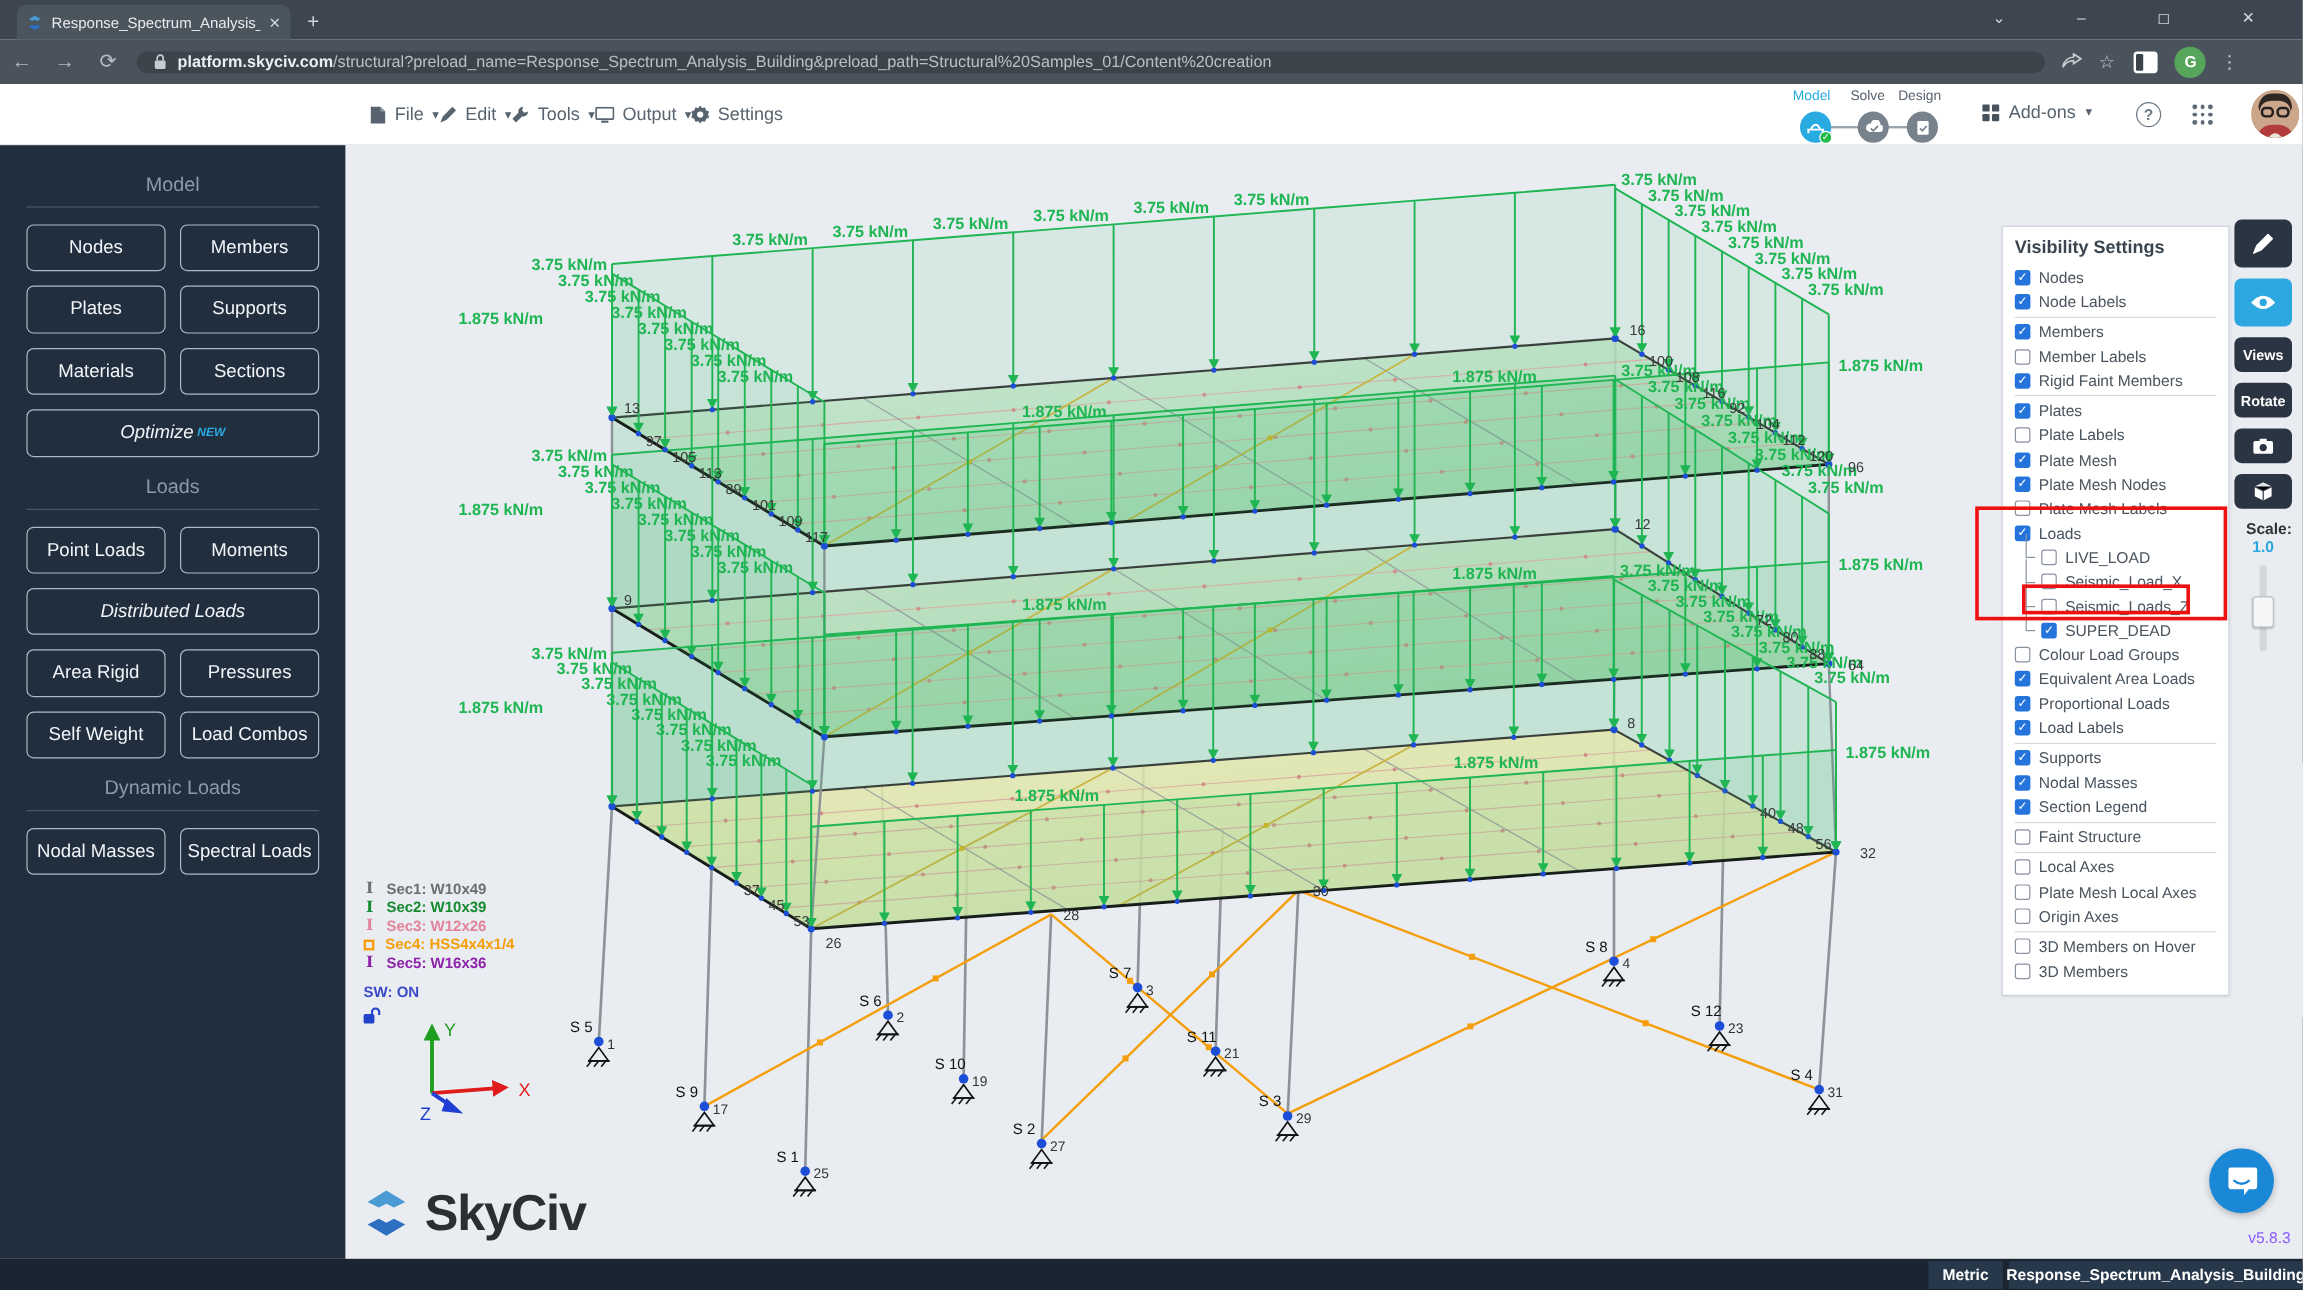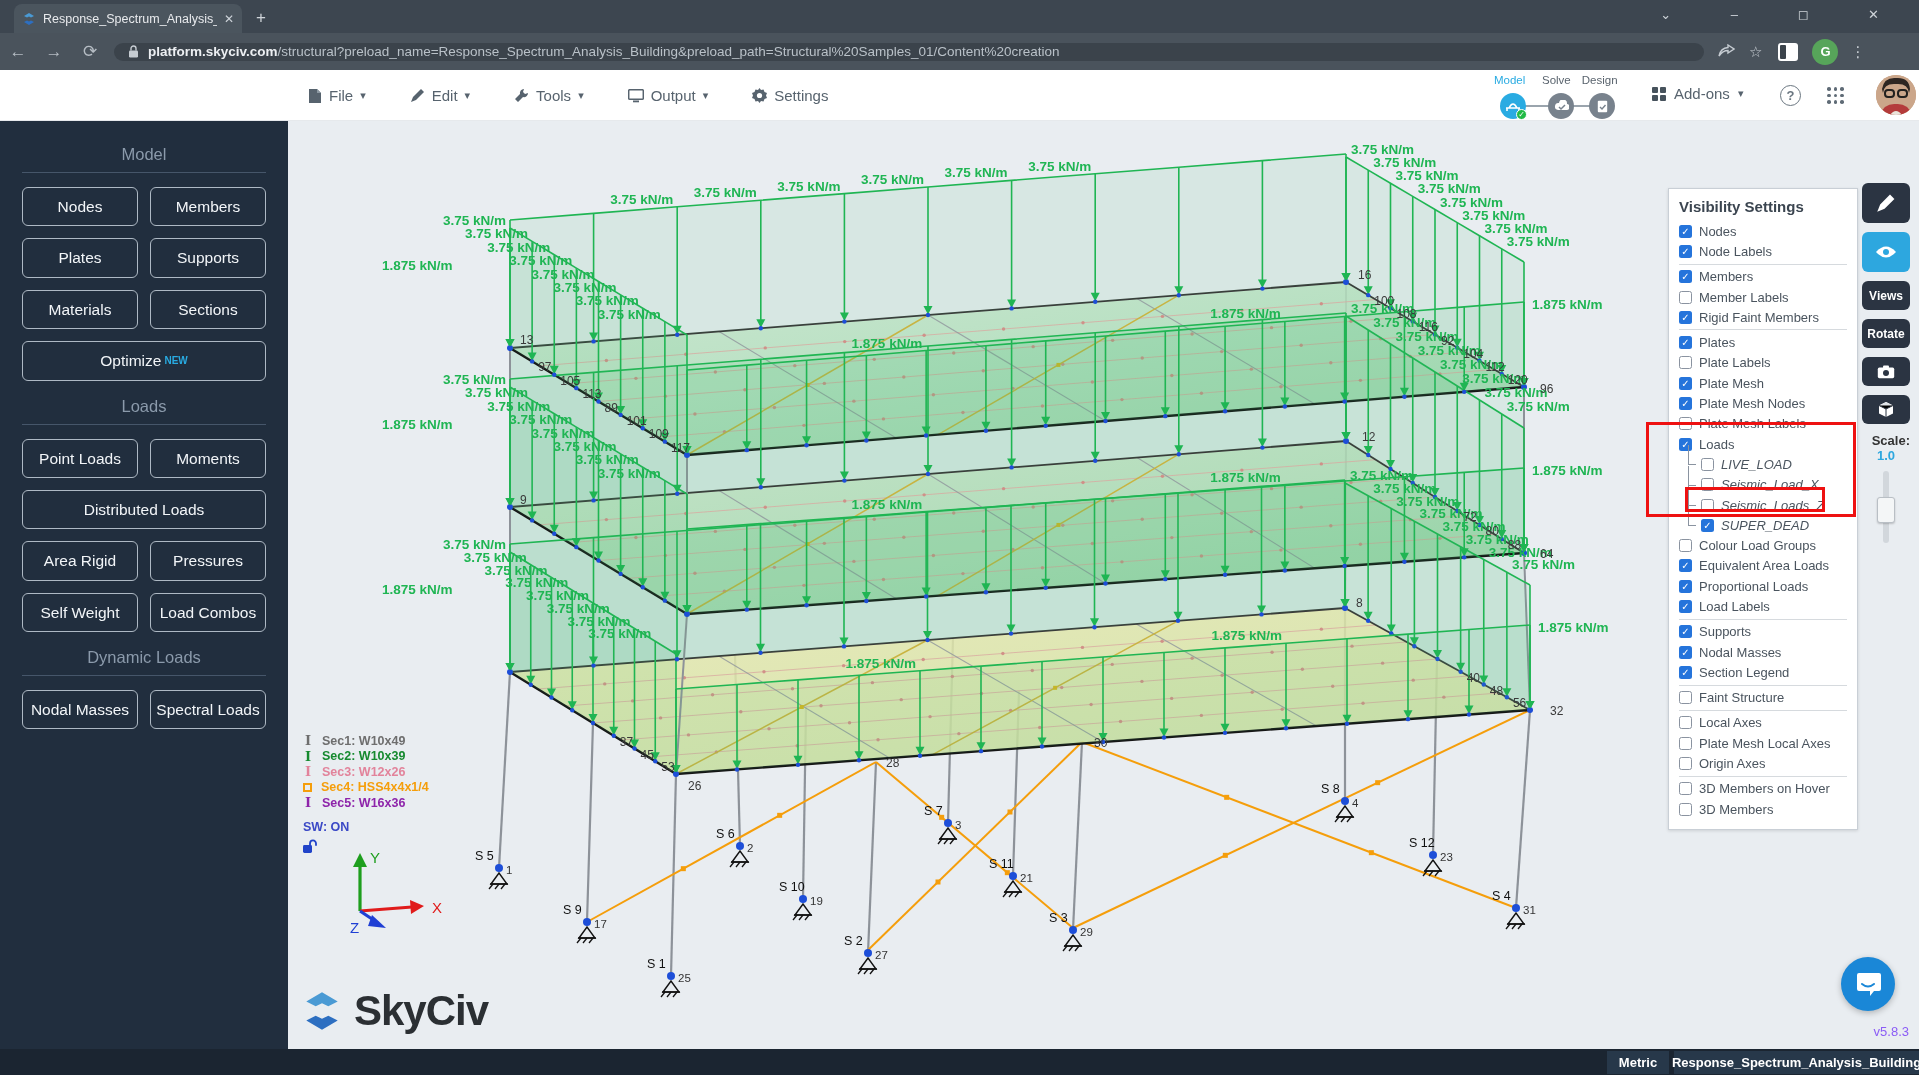--- a/index.html
+++ b/index.html
@@ -23,21 +23,21 @@
   .urltext b{color:#eceff2;font-weight:bold;}
   .tool-ic{color:#c6ccd2;font-size:15px;margin-left:14px;}
   .sidepanel-ic{width:20px;height:18px;background:#fff;border-radius:3px;margin-left:16px;position:relative;}
   .sidepanel-ic::after{content:"";position:absolute;left:2px;top:2px;bottom:2px;width:6px;background:#3b434b;border-radius:1px;}
   .gavatar{width:26px;height:26px;border-radius:50%;background:#57a55a;color:#fff;font-size:13px;font-weight:bold;
            display:flex;align-items:center;justify-content:center;margin-left:14px;}
   .kebab{color:#c6ccd2;font-size:15px;margin-left:12px;}
 
   
   .menubar{position:absolute;left:0;top:70px;width:100%;height:51px;background:#ffffff;border-bottom:1px solid #e6e9ec;}
-  .menus{position:absolute;left:308px;top:0;height:51px;display:flex;align-items:center;gap:44px;}
+  .menus{position:absolute;left:308px;top:0;height:51px;display:flex;align-items:center;}
   .menu-item{display:flex;align-items:center;gap:7px;color:#57636e;font-size:15px;}
   .menu-item svg{display:block;}
   .chev{font-size:11px;color:#57636e;}
   .workflow{position:absolute;left:1492px;top:4px;width:130px;height:46px;}
   .wf-label{position:absolute;top:0;font-size:11.5px;color:#5a646e;}
   .wf-label.active{color:#29abe2;}
   .wf-line{position:absolute;top:31px;height:2px;background:#9aa4ad;}
   .wf-circle{position:absolute;top:19px;width:26px;height:26px;border-radius:50%;background:#78828d;
              display:flex;align-items:center;justify-content:center;}
   .wf-circle.active{background:#29abe2;}
@@ -53,21 +53,21 @@
   .grid9 i{background:#5f6b76;border-radius:50%;}
   .user-avatar{position:absolute;left:1876px;top:5px;width:40px;height:40px;border-radius:50%;overflow:hidden;background:#c8a284;}
 
   
   .sidebar{position:absolute;left:0;top:121px;width:288px;height:928px;background:#212e3e;padding:14px 22px;}
   .sb-head{color:#8b9aab;font-size:16.5px;text-align:center;margin:10px 0 8px;}
   .sb-div{height:1px;background:#46566a;margin-bottom:14px;}
   .sb-grid{display:grid;grid-template-columns:1fr 1fr;gap:12px;margin-bottom:16px;}
   .sb-btn{border:1px solid #aeb9c4;border-radius:6px;color:#f2f5f8;font-size:15.5px;text-align:center;
           padding:9px 4px;min-height:38px;display:flex;align-items:center;justify-content:center;line-height:1.25;}
-  .sb-btn.wide{grid-column:1 / span 2;}
+  .sb-btn.wide{grid-column:1 / span 2;font-style:italic;}
   .sb-badge{color:#29abe2;font-size:10px;vertical-align:super;margin-left:3px;font-weight:bold;}
 
   
   .canvas{position:absolute;left:288px;top:121px;width:1631px;height:928px;background:#e9edf1;overflow:hidden;}
   .canvas svg.model{position:absolute;left:0;top:0;}
   .legend{position:absolute;left:14px;top:612px;}
   .legend-row{display:flex;align-items:center;gap:8px;height:15.5px;font-size:12.5px;font-weight:bold;}
   .li-I{font-family:"DejaVu Serif","Liberation Serif",serif;font-weight:bold;font-size:13px;width:12px;text-align:center;}
   .li-sq{width:9px;height:9px;border:2.2px solid;margin:0 1px;}
   .sw-on{position:absolute;left:15px;top:699px;color:#3b49c6;font-size:12.5px;font-weight:bold;}
@@ -77,21 +77,21 @@
   .skyciv-word{font-size:42px;font-weight:bold;color:#2b2f33;letter-spacing:-1px;}
   .version{position:absolute;right:10px;top:903px;color:#8b5cf6;font-size:13px;}
   .chat-bubble{position:absolute;left:1553px;top:836px;width:54px;height:54px;border-radius:50%;background:#1a87d7;
                display:flex;align-items:center;justify-content:center;box-shadow:0 2px 6px rgba(0,0,0,.25);}
 
   
   .vis-panel{position:absolute;left:1380px;top:67px;width:190px;background:#ffffff;border:1px solid #c9cfd6;
              padding:9px 10px 10px;box-shadow:0 1px 3px rgba(0,0,0,.12);}
   .vis-title{font-size:15px;color:#3b4550;font-weight:bold;margin-bottom:6px;}
   .vrow{display:flex;align-items:center;gap:7px;height:20.3px;font-size:13px;color:#4a545e;position:relative;}
-  .vrow.tree{padding-left:22px;font-style:italic;}
+  .vrow.tree{padding-left:22px;}
   .vrow.tree::before{content:"";position:absolute;left:9px;top:-9px;height:19px;border-left:1.4px solid #8a93a0;}
   .vrow.tree::after{content:"";position:absolute;left:9px;top:10px;width:8px;border-top:1.4px solid #8a93a0;}
   .cb{width:13px;height:13px;border-radius:2.5px;flex:0 0 13px;display:flex;align-items:center;justify-content:center;}
   .cb.on{background:#2574db;color:#fff;font-size:10px;font-weight:bold;}
   .cb.off{border:1.5px solid #8a93a0;background:#fff;}
   .vdiv{height:1px;background:#d6dade;margin:2px 0;}
   .redbox{position:absolute;border:3px solid #ee1111;pointer-events:none;}
 
   
   .rtool{position:absolute;left:1574px;top:62px;width:48px;}

